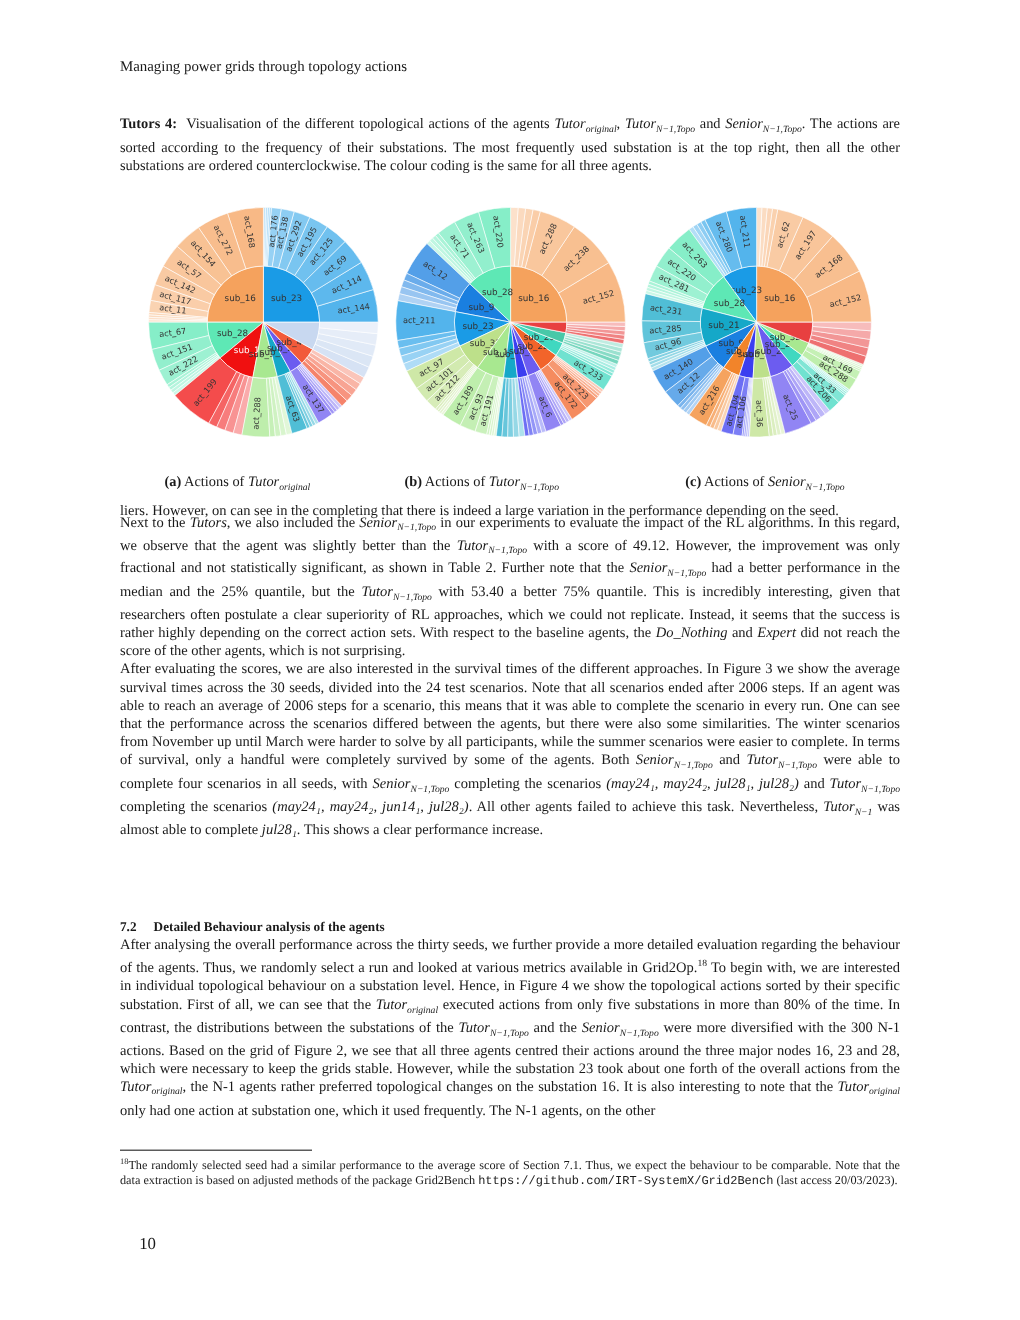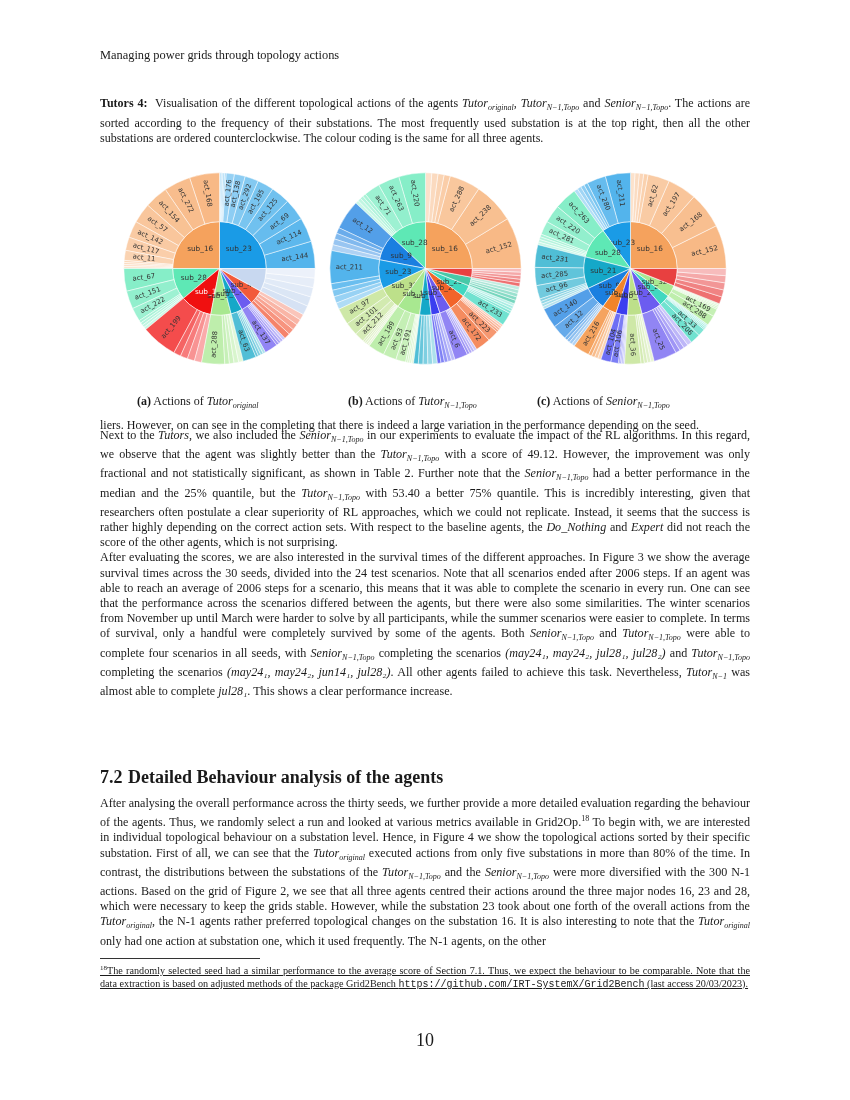--- a/index.html
+++ b/index.html
@@ -9,27 +9,27 @@
   .running-head { position: absolute; top: 48px; left: 0; font-size: 12.4px; }
   .caption-top { position: absolute; top: 96px; left: 0; width: 650px; font-size: 12px; line-height: 14.8px; text-align: justify; }
   .caption-top b { font-weight: bold; }
   .m { font-style: italic; }
   .m sub { font-size: 8px; font-style: italic; vertical-align: -3px; }
   .figrow { position: absolute; top: 166px; left: 0; width: 650px; height: 200px; }
   .sun { position: absolute; top: 0; width: 205px; height: 205px; }
   .subcap { position: absolute; top: 372px; font-size: 12px; margin-top: 22px; }
   .body-text { position: absolute; left: 0; width: 650px; font-size: 12.1px; line-height: 15.2px; text-align: justify; }
   .body-text p { margin: 0; }
-  .sec-head { position: absolute; top: 767px; left: 0; font-size: 18px; font-weight: bold; }
+  .sec-head { position: absolute; top: 767px; left: 0; font-size: 11px; font-weight: bold; }
   .sec-head .num { display: inline-block; width: 28px; }
   .footrule { position: absolute; top: 958px; left: 0; width: 160px; border-top: 0.8px solid #333; }
-  .footnote { position: absolute; top: 962px; left: 0; width: 650px; font-size: 10.2px; line-height: 12.6px; text-align: justify; text-decoration: underline; }
+  .footnote { position: absolute; top: 962px; left: 0; width: 650px; font-size: 10.2px; line-height: 12.6px; text-align: justify; }
   .footnote sup { font-size: 7px; }
   .mono { font-family: "Liberation Mono", "DejaVu Sans Mono", monospace; font-size: 10px; }
-  .pagenum { position: absolute; top: 1030px; left: 0; width: 650px; text-align: center; font-size: 18px; }
+  .pagenum { position: absolute; top: 1030px; left: 16px; width: 650px; font-size: 14px; }
   svg text { font-family: "DejaVu Sans", sans-serif; }
   sup.fn { font-size: 8px; }
 </style>
 </head>
 <body>
 
 <div class="page">
 
   <div class="running-head">Managing power grids through topology actions</div>
 
@@ -375,45 +375,45 @@
         <path d="M93.57672538517103,29.11007499454935 A98,98 0 0 0 95.50363353308457,21.97853457303931 L46.77728989375571,10.764996525570274 A48,48 0 0 1 45.833498147838874,14.257995915697641 Z" fill="rgb(240,131,131)" stroke="#fff" stroke-width="0.5"></path>
         <path d="M95.50363353308457,21.97853457303931 A98,98 0 0 0 96.88787098431558,14.722107733834164 L47.45528374741988,7.210828277796326 A48,48 0 0 1 46.77728989375571,10.764996525570274 Z" fill="rgb(242,150,150)" stroke="#fff" stroke-width="0.5"></path>
         <path d="M96.88787098431558,14.722107733834164 A98,98 0 0 0 97.72157222554017,7.382026941737407 L47.86362721250947,3.6156866653407707 A48,48 0 0 1 47.45528374741988,7.210828277796326 Z" fill="rgb(245,169,169)" stroke="#fff" stroke-width="0.5"></path>
         <path d="M97.72157222554017,7.382026941737407 A98,98 0 0 0 98,2.4003077263288124e-14 L48,1.175660927181459e-14 A48,48 0 0 1 47.86362721250947,3.6156866653407707 Z" fill="rgb(247,188,188)" stroke="#fff" stroke-width="0.5"></path>
       </svg>
   </div>
 
   <div class="subcap" style="left:37px">
     <b>(a)</b> <span>Actions of </span><span class="m"><span>Tutor</span><sub>original</sub></span>
   </div>
-  <div class="subcap" style="left:248px">
+  <div class="subcap" style="left:237px">
     <b>(b)</b> <span>Actions of </span><span class="m"><span>Tutor</span><sub>N−1,Topo</sub></span>
   </div>
-  <div class="subcap" style="left:437px">
+  <div class="subcap" style="left:471px">
     <b>(c)</b> <span>Actions of </span><span class="m"><span>Senior</span><sub>N−1,Topo</sub></span>
   </div>
 
   <div class="body-text" style="top:418px">
     <p>liers. However, on can see in the completing that there is indeed a large variation in the performance depending on the seed.</p>
   </div>
 
   <div class="body-text" style="top:428px">
     <p>
       <span>Next to the </span><i>Tutors</i><span>, we also included the </span><span class="m"><span>Senior</span><sub>N−1,Topo</sub></span><span> in our experiments to evaluate the impact of the RL algorithms. In this regard, we observe that the agent was slightly better than the </span><span class="m"><span>Tutor</span><sub>N−1,Topo</sub></span><span> with a score of 49.12. However, the improvement was only fractional and not statistically significant, as shown in Table 2. Further note that the </span><span class="m"><span>Senior</span><sub>N−1,Topo</sub></span><span> had a better performance in the median and the 25% quantile, but the </span><span class="m"><span>Tutor</span><sub>N−1,Topo</sub></span><span> with 53.40 a better 75% quantile. This is incredibly interesting, given that researchers often postulate a clear superiority of RL approaches, which we could not replicate. Instead, it seems that the success is rather highly depending on the correct action sets. With respect to the baseline agents, the </span><span class="m">Do_Nothing</span><span> and </span><span class="m">Expert</span><span> did not reach the score of the other agents, which is not surprising.</span>
     </p>
     <p>
       <span>After evaluating the scores, we are also interested in the survival times of the different approaches. In Figure 3 we show the average survival times across the 30 seeds, divided into the 24 test scenarios. Note that all scenarios ended after 2006 steps. If an agent was able to reach an average of 2006 steps for a scenario, this means that it was able to complete the scenario in every run. One can see that the performance across the scenarios differed between the agents, but there were also some similarities. The winter scenarios from November up until March were harder to solve by all participants, while the summer scenarios were easier to complete. In terms of survival, only a handful were completely survived by some of the agents. Both </span><span class="m"><span>Senior</span><sub>N−1,Topo</sub></span><span> and </span><span class="m"><span>Tutor</span><sub>N−1,Topo</sub></span><span> were able to complete four scenarios in all seeds, with </span><span class="m"><span>Senior</span><sub>N−1,Topo</sub></span><span> completing the scenarios </span><span class="m">(may24₁, may24₂, jul28₁, jul28₂)</span><span> and </span><span class="m"><span>Tutor</span><sub>N−1,Topo</sub></span><span> completing the scenarios </span><span class="m">(may24₁, may24₂, jun14₁, jul28₂)</span><span>. All other agents failed to achieve this task. Nevertheless, </span><span class="m"><span>Tutor</span><sub>N−1</sub></span><span> was almost able to complete </span><span class="m">jul28₁</span><span>. This shows a clear performance increase.</span>
     </p>
   </div>
 
   <div class="sec-head">
     <span class="num">7.2</span><span>Detailed Behaviour analysis of the agents</span>
   </div>
 
-  <div class="body-text" style="top:796px">
+  <div class="body-text" style="top:780px">
     <p>
       <span>After analysing the overall performance across the thirty seeds, we further provide a more detailed evaluation regarding the behaviour of the agents. Thus, we randomly select a run and looked at various metrics available in Grid2Op.</span><sup class="fn">18</sup><span> To begin with, we are interested in individual topological behaviour on a substation level. Hence, in Figure 4 we show the topological actions sorted by their specific substation. First of all, we can see that the </span><span class="m"><span>Tutor</span><sub>original</sub></span><span> executed actions from only five substations in more than 80% of the time. In contrast, the distributions between the substations of the </span><span class="m"><span>Tutor</span><sub>N−1,Topo</sub></span><span> and the </span><span class="m"><span>Senior</span><sub>N−1,Topo</sub></span><span> were more diversified with the 300 N-1 actions. Based on the grid of Figure 2, we see that all three agents centred their actions around the three major nodes 16, 23 and 28, which were necessary to keep the grids stable. However, while the substation 23 took about one forth of the overall actions from the </span><span class="m"><span>Tutor</span><sub>original</sub></span><span>, the N-1 agents rather preferred topological changes on the substation 16. It is also interesting to note that the </span><span class="m"><span>Tutor</span><sub>original</sub></span><span> only had one action at substation one, which it used frequently. The N-1 agents, on the other</span>
     </p>
   </div>
 
   <div class="footrule"></div>
   <div class="footnote">
     <sup>18</sup><span>The randomly selected seed had a similar performance to the average score of Section 7.1. Thus, we expect the behaviour to be comparable. Note that the data extraction is based on adjusted methods of the package Grid2Bench </span><span class="mono">https://github.com/IRT-SystemX/Grid2Bench</span><span> (last access 20/03/2023).</span>
   </div>
 

